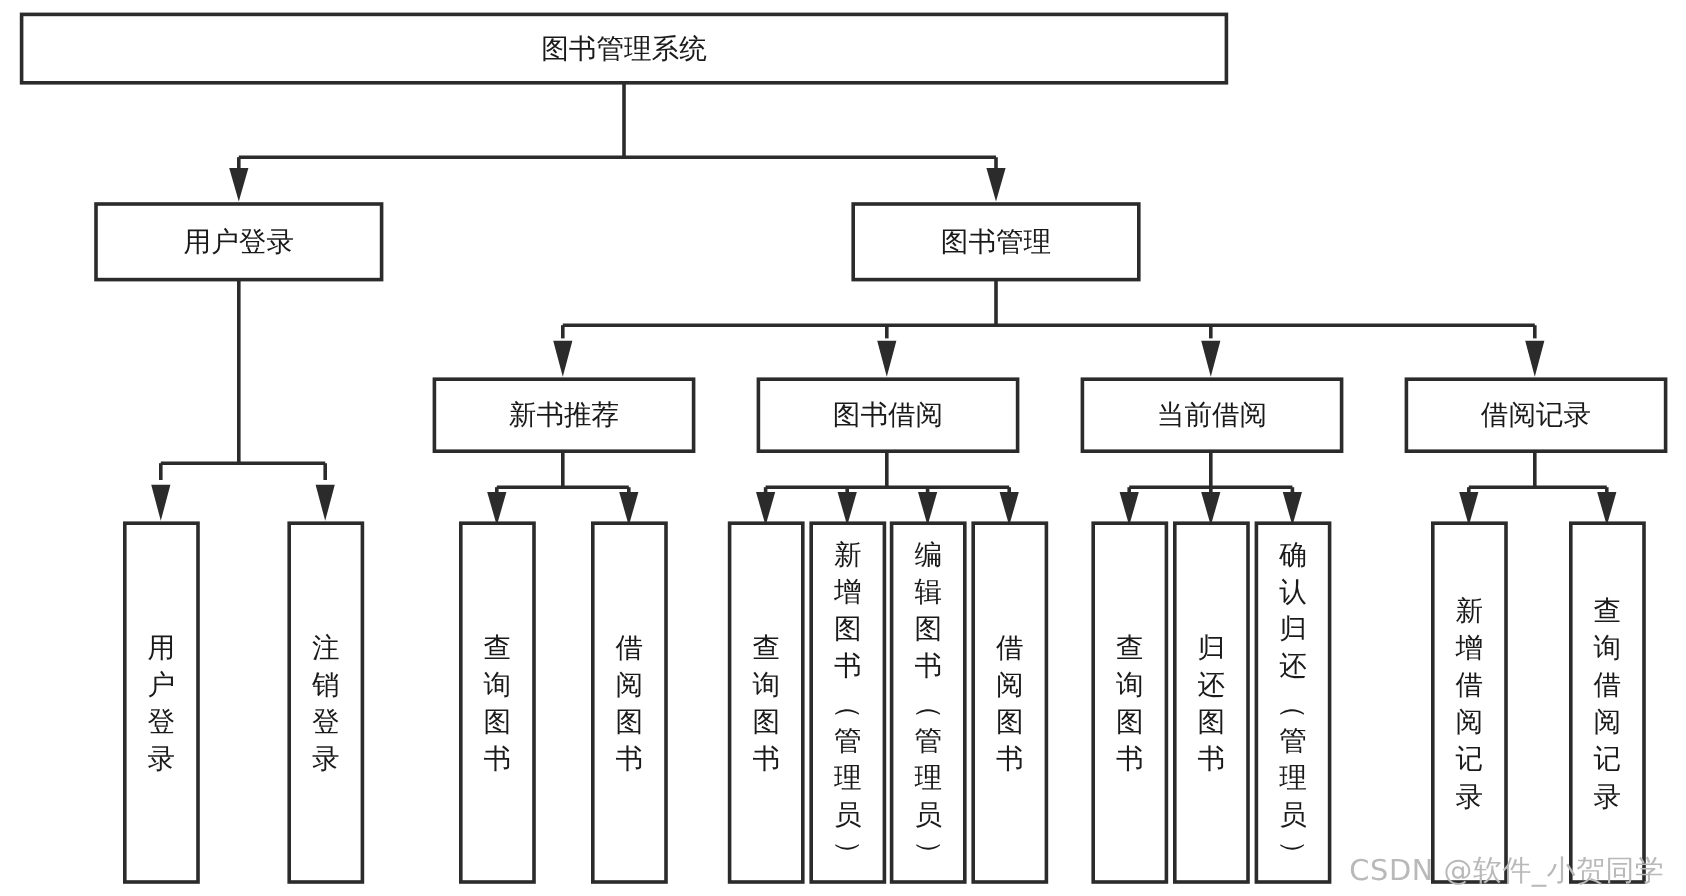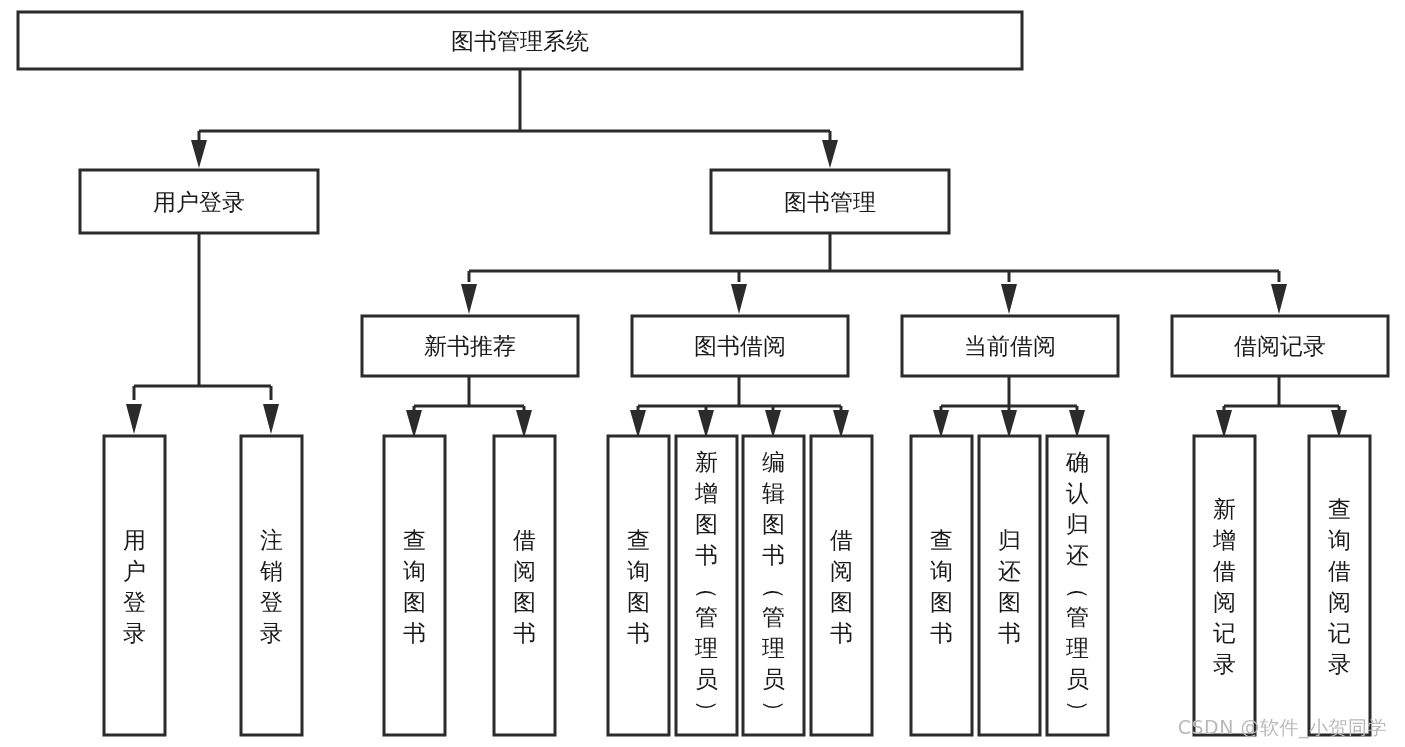--- a/index.html
+++ b/index.html
@@ -53,21 +53,21 @@
     fill: #1a1a1a;
     font-family: "DejaVu Sans", "Liberation Sans", sans-serif;
     font-size: 23px;
     text-anchor: middle;
   }
   .watermark {
     position: absolute;
     right: 10px;
     bottom: 6px;
     font-family: "DejaVu Sans", "Liberation Sans", sans-serif;
-    font-size: 19px;
+    font-size: 24px;
     color: #b9b9b9;
     letter-spacing: 0.5px;
     white-space: nowrap;
     pointer-events: none;
   }
 </style>
 </head>
 <body>
 
 <div id="diagram-root">

